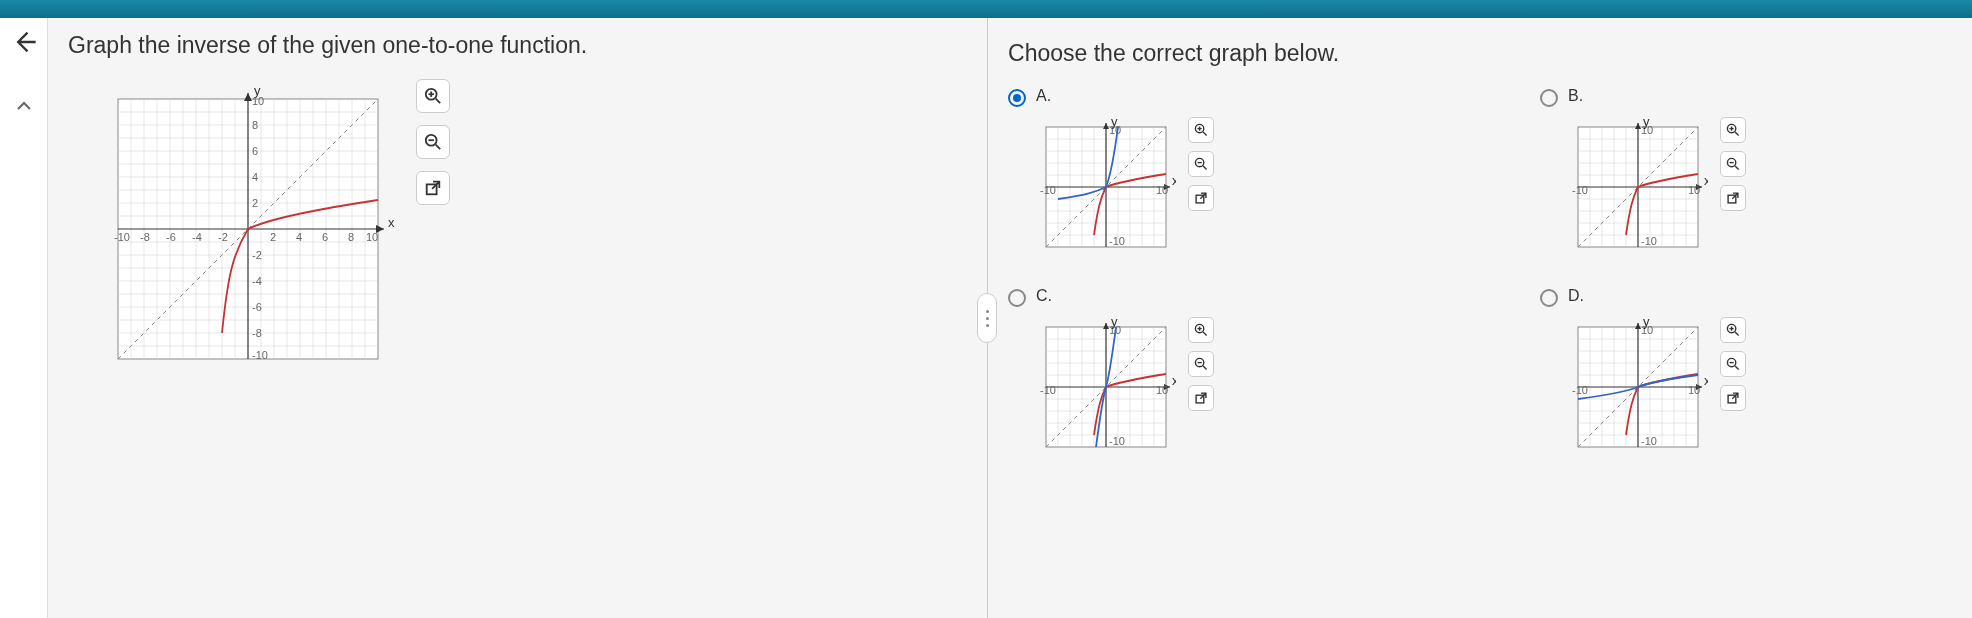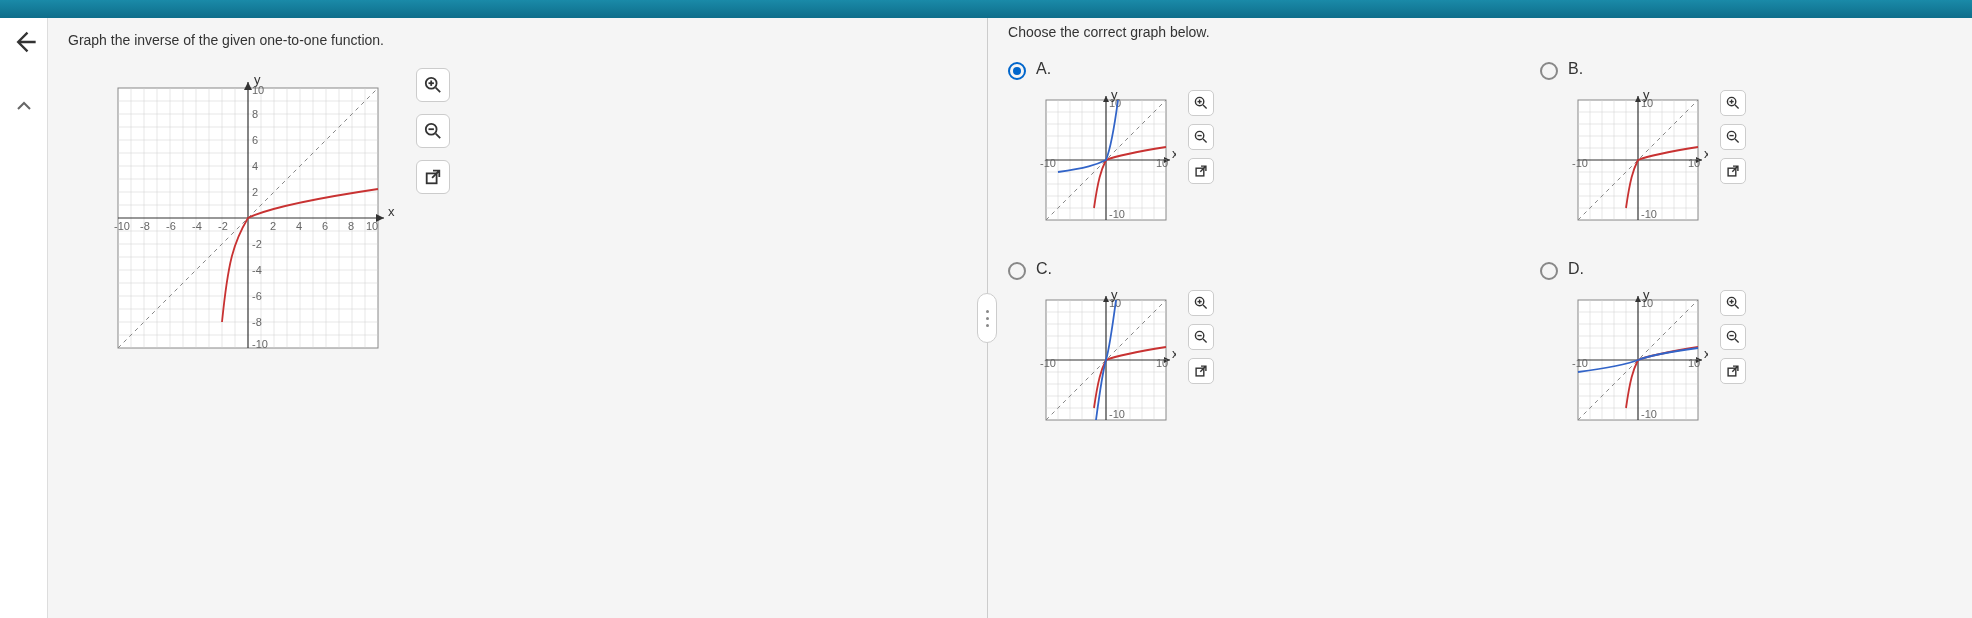--- a/index.html
+++ b/index.html
@@ -78,25 +78,25 @@
       display: flex;
       align-items: center;
       justify-content: center;
       flex-direction: column;
       gap: 4px;
       cursor: pointer;
     }
     .divider-handle span { width: 3px; height: 3px; border-radius: 50%; background: #888; }
     .right-panel {
       flex: 1.05;
-      padding: 6px 20px;
+      padding: 22px 20px;
     }
     .prompt-text {
       color: #333;
-      font-size: 14px;
+      font-size: 23px;
       margin-bottom: 20px;
     }
     .main-graph-wrap {
       display: flex;
       align-items: flex-start;
       gap: 18px;
     }
     .main-graph {
       margin-left: 30px;
     }

